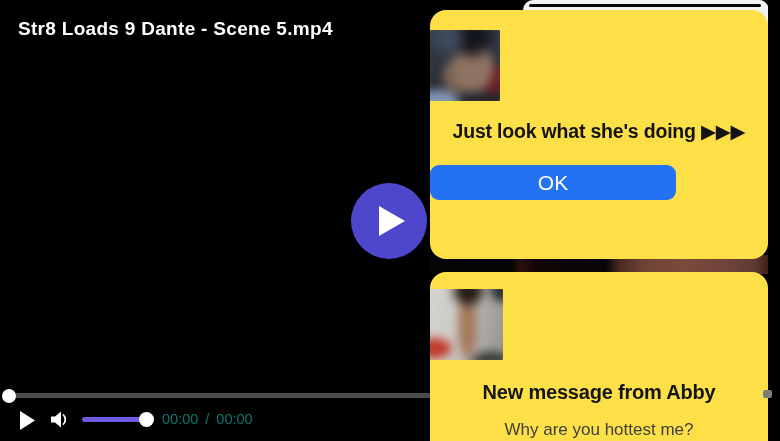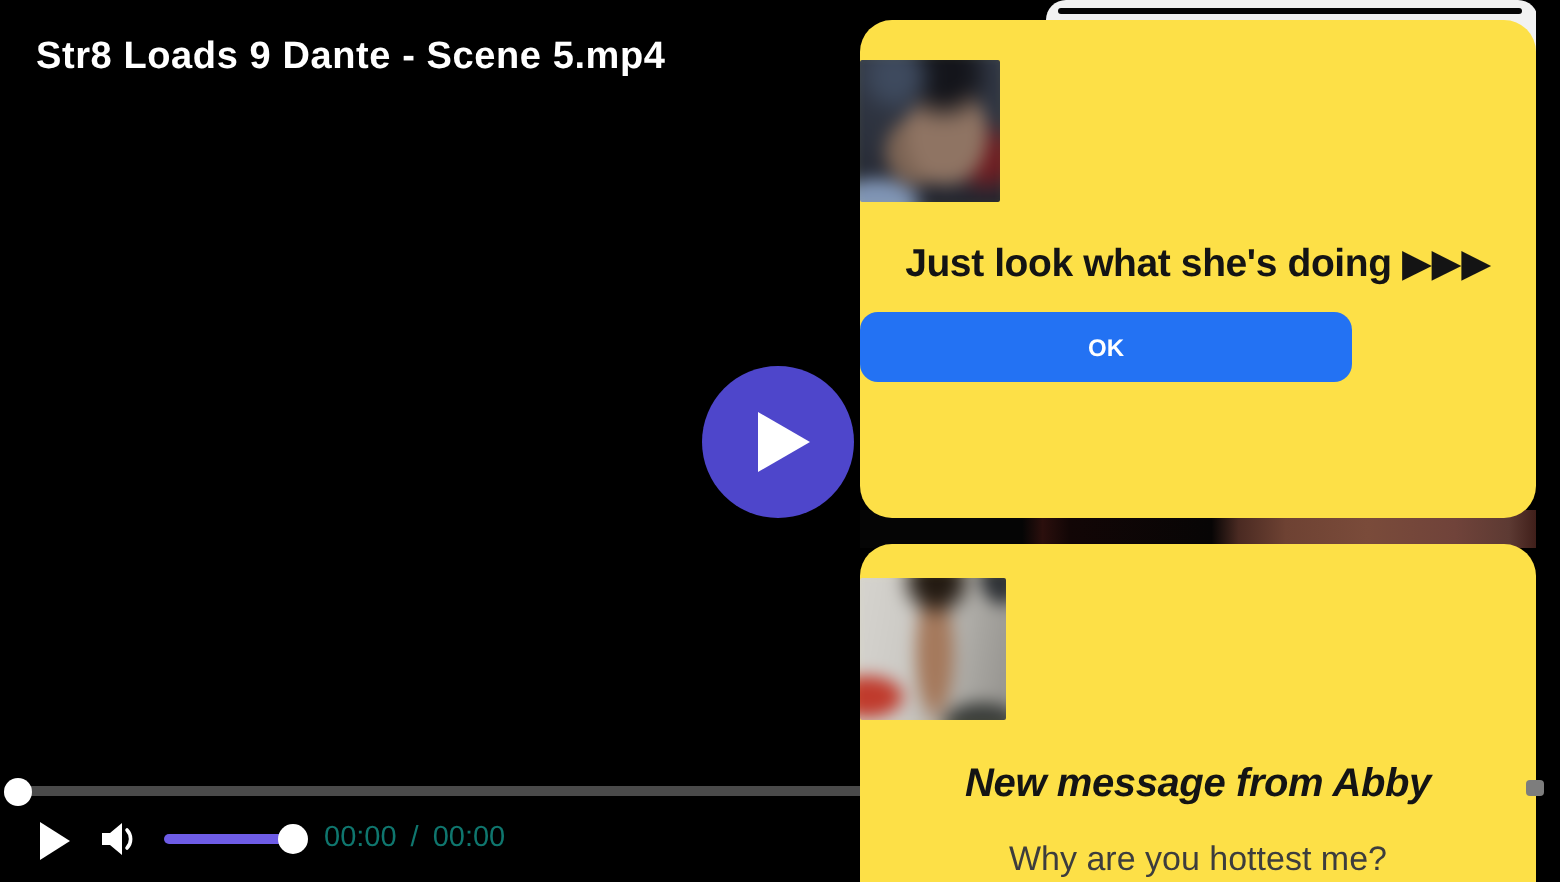--- a/index.html
+++ b/index.html
@@ -111,29 +111,29 @@
       radial-gradient(ellipse 18% 22% at 90% 8%, #2f3236 0 60%, transparent 82%),
       radial-gradient(ellipse 35% 20% at 78% 94%, #3a3d3a 0 50%, transparent 75%),
       linear-gradient(100deg, #d8d6d1 0%, #cbc9c4 40%, #a7a5a0 72%, #8e8c88 100%);
   }
 
   .popup h2 {
     font-size:19.5px; font-weight:bold; color:#141414; white-space:nowrap;
     letter-spacing:-0.2px;
   }
   .popup-offer h2   { margin-top:19px; }
-  .popup-message h2 { margin-top:21px; font-size:20px;font-style:italic; }
+  .popup-message h2 { margin-top:21px; font-size:20px; }
   .popup p { font-size:16.5px; color:#3d3d3d; }
   .popup-offer p   { margin-top:12px; }
   .popup-message p { margin-top:16px; font-size:17px; }
 
   .ok-btn {
-    margin-top:12px; width:246px; height:35px; border:none; border-radius:9px;
+    margin-top:22px; width:246px; height:35px; border:none; border-radius:9px;
     background:var(--ok-button,#2372f3); color:#fff;
-    font-family:inherit; font-size:12px; font-weight:bold; cursor:pointer;
+    font-family:inherit; font-size:21px; font-weight:normal; cursor:pointer;
   }
 
   
   .right-strip {
     position:absolute; left:768px; top:0; width:12px; height:441px;
     background:#000; z-index:12;
   }
   .scroll-thumb {
     position:absolute; left:763px; top:390px; width:9px; height:8px;
     background:#7d7d7d; border-radius:2px; z-index:14; cursor:pointer;

